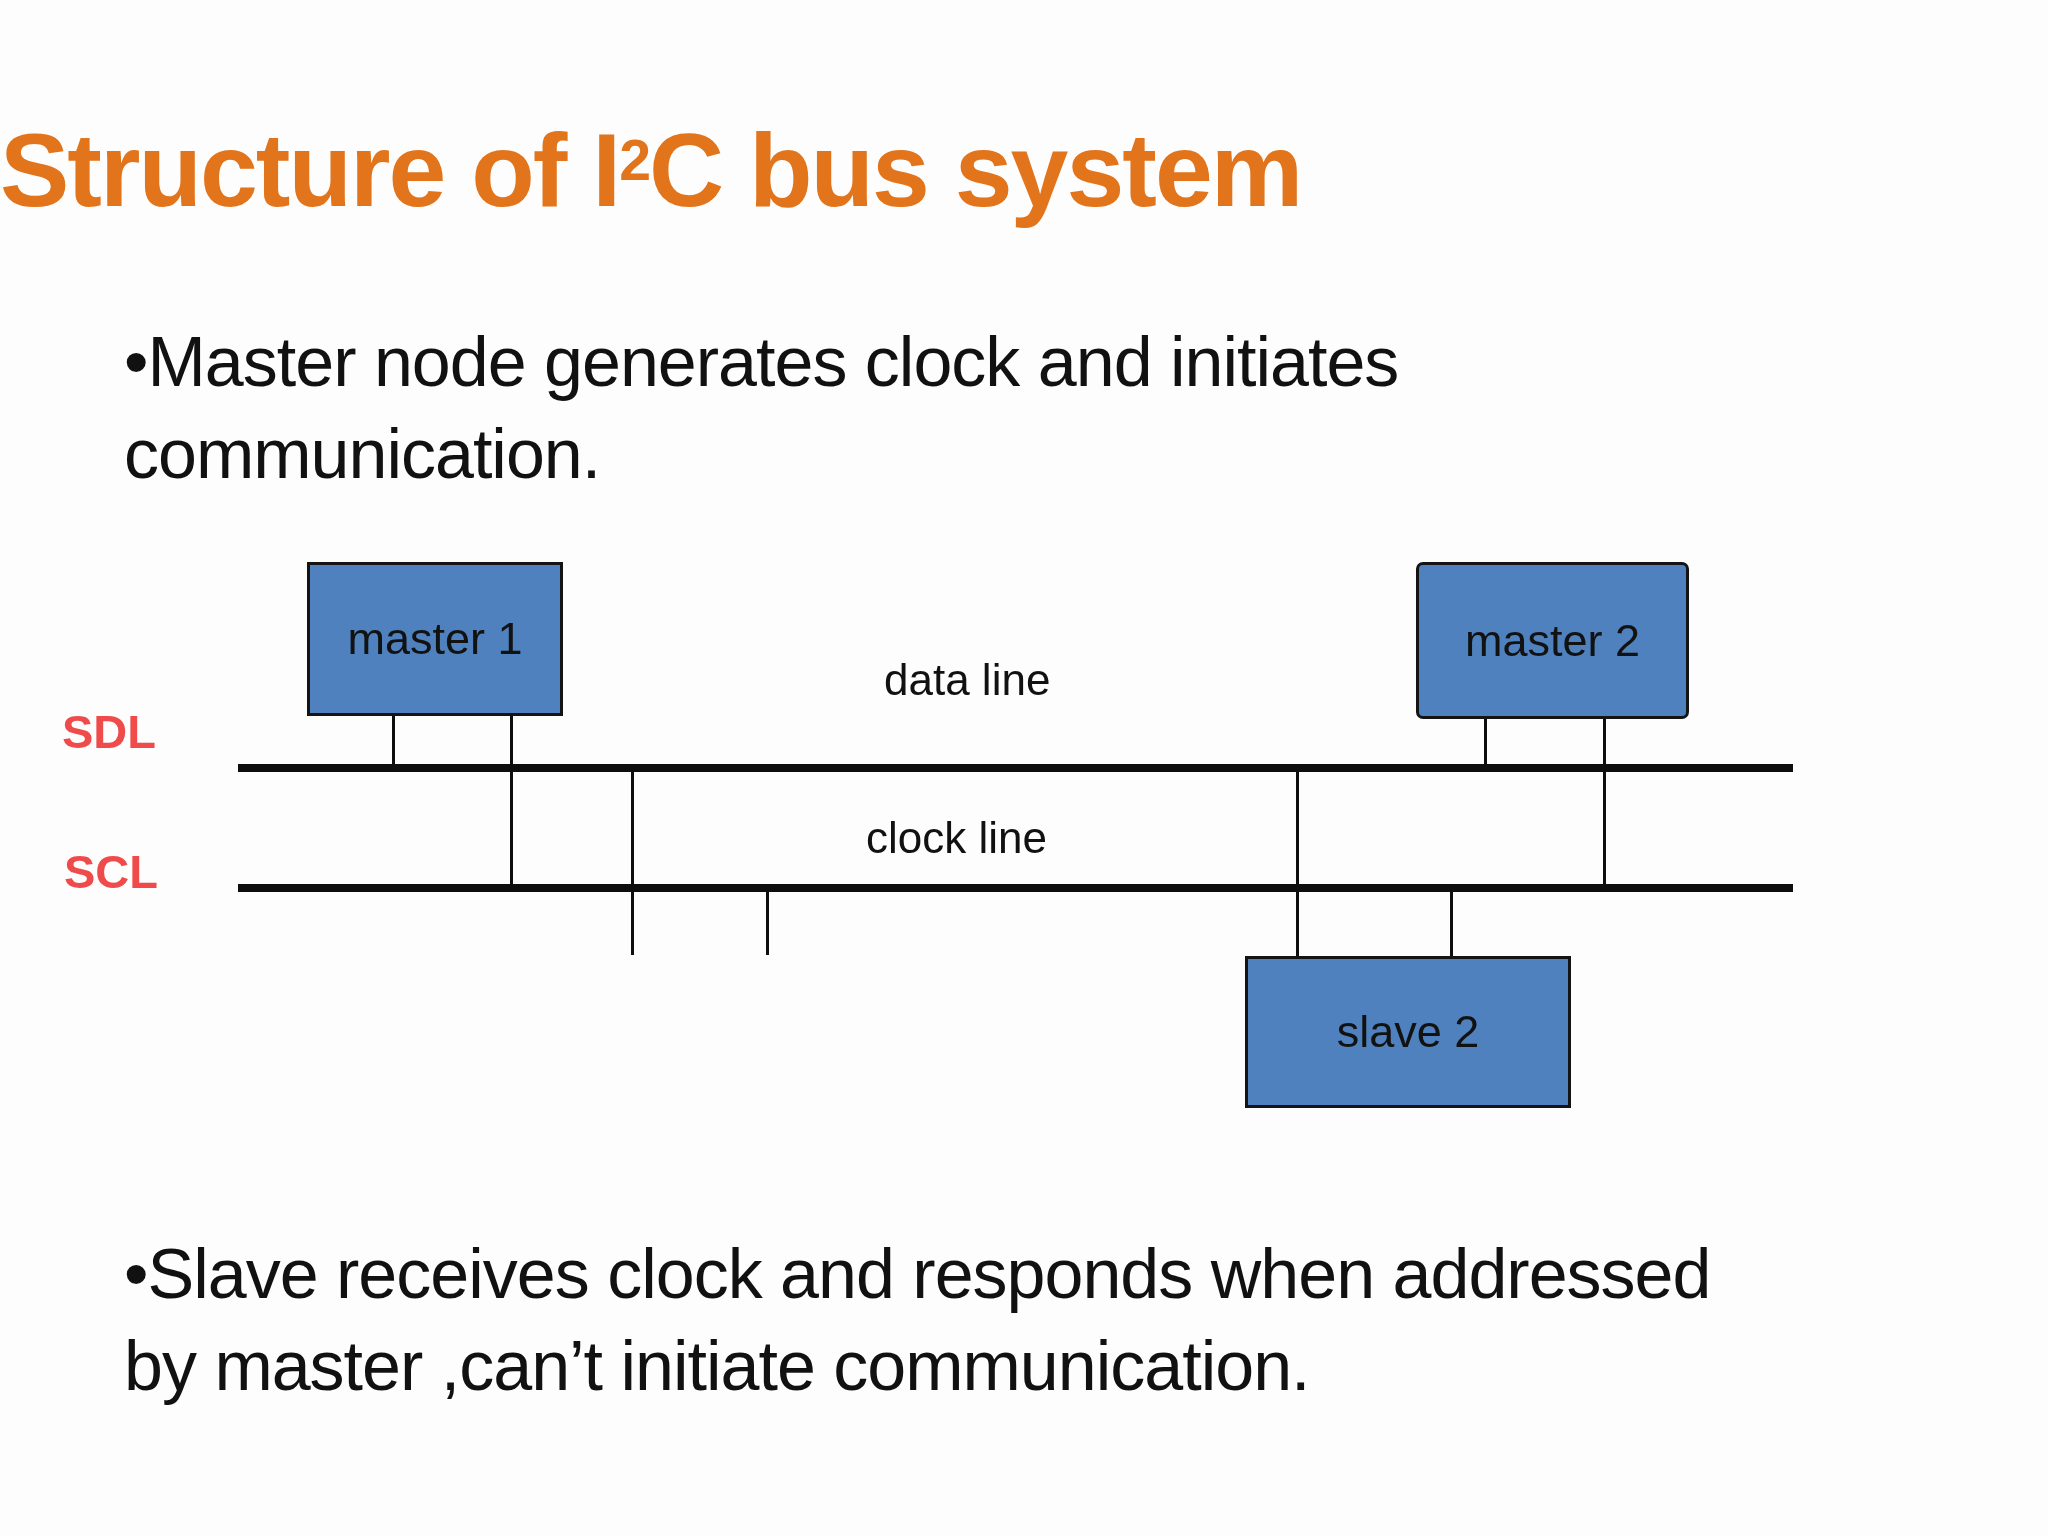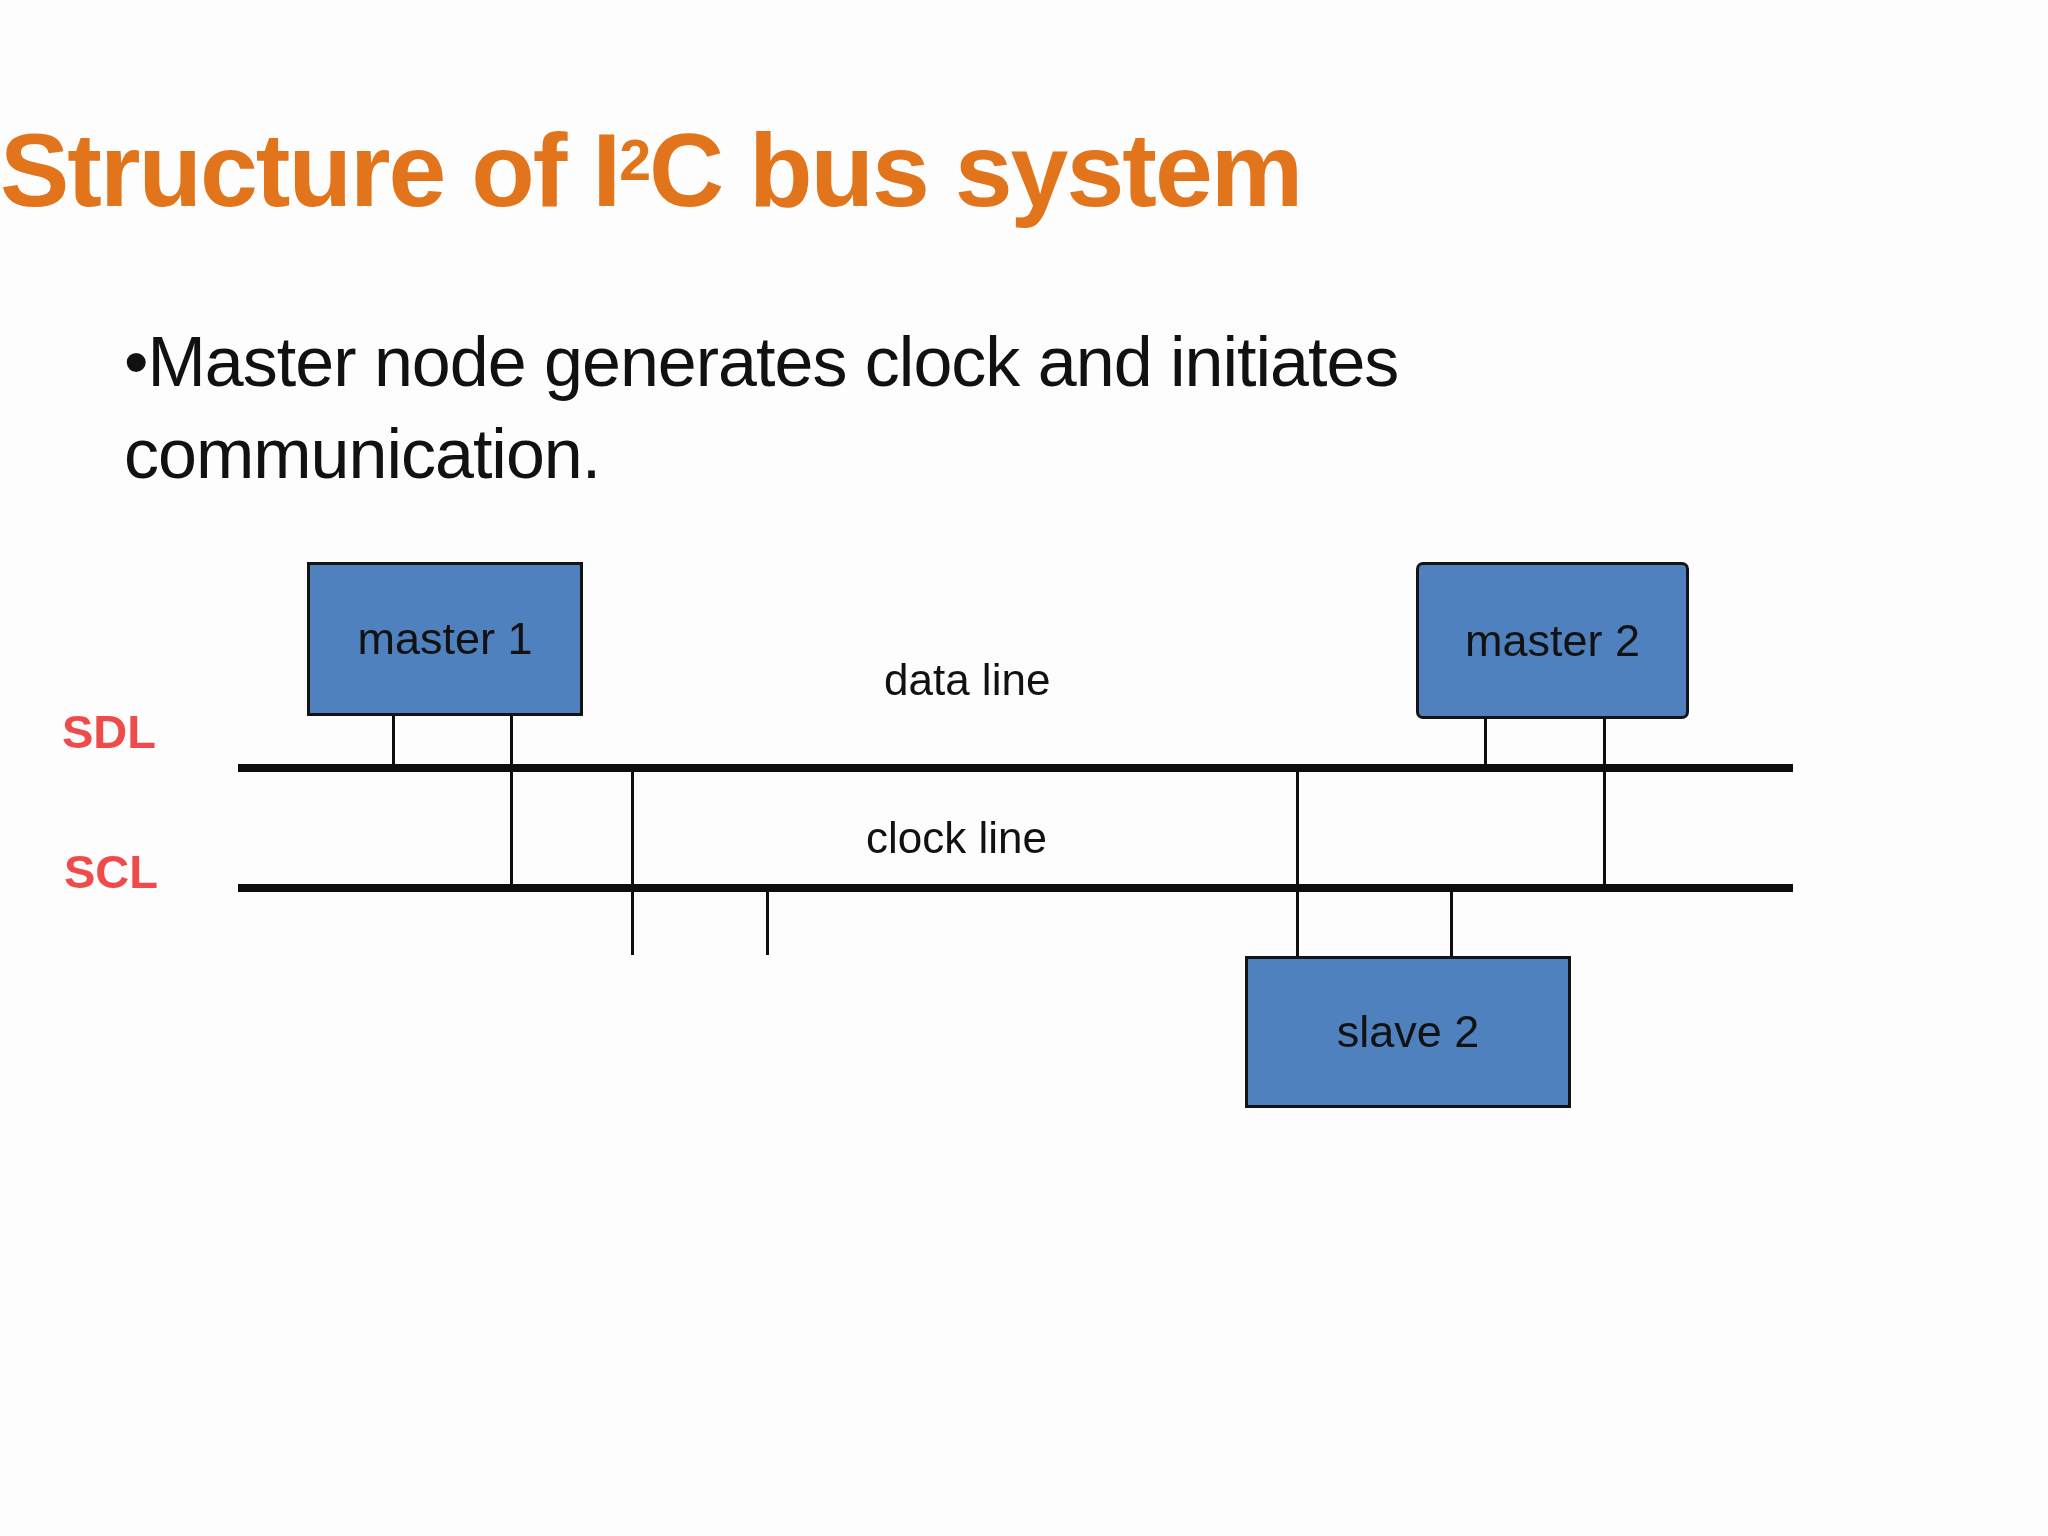--- a/index.html
+++ b/index.html
@@ -81,21 +81,21 @@
     border: 3px solid var(--node-border, #141414);
     box-sizing: border-box;
     display: flex;
     align-items: center;
     justify-content: center;
   }
   .node .node-label {
     font-size: 45px;
     color: #121212;
   }
-  .node-m1 { left: 307px;  top: 562px; width: 276px; height: 154px; }
+  .node-m1 { left: 307px;  top: 562px; width: 256px; height: 154px; }
   .node-m2 { left: 1416px; top: 562px; width: 273px; height: 157px; border-radius: 7px; }
   .node-s1 { left: 563px;  top: 955px; width: 273px; height: 153px; }
   .node-s2 { left: 1245px; top: 956px; width: 326px; height: 152px; }
 
   .conn {
     position: absolute;
     width: 3px;
     background: var(--line-black, #0E0E0E);
   }
   .c-m1-sda { left: 392px;  top: 716px; height: 49px;  }
@@ -142,14 +142,16 @@
     </div>
     <div class="node node-m2">
       <span class="node-label">master 2</span>
     </div>
     <div class="node node-s2">
       <span class="node-label">slave 2</span>
     </div>
 
   </div>
 
+  <p class="bullet bullet-bottom">•Slave receives clock and responds when addressed
+by master ,can’t initiate communication.</p>
 
 </div>
 
 </body></html>

